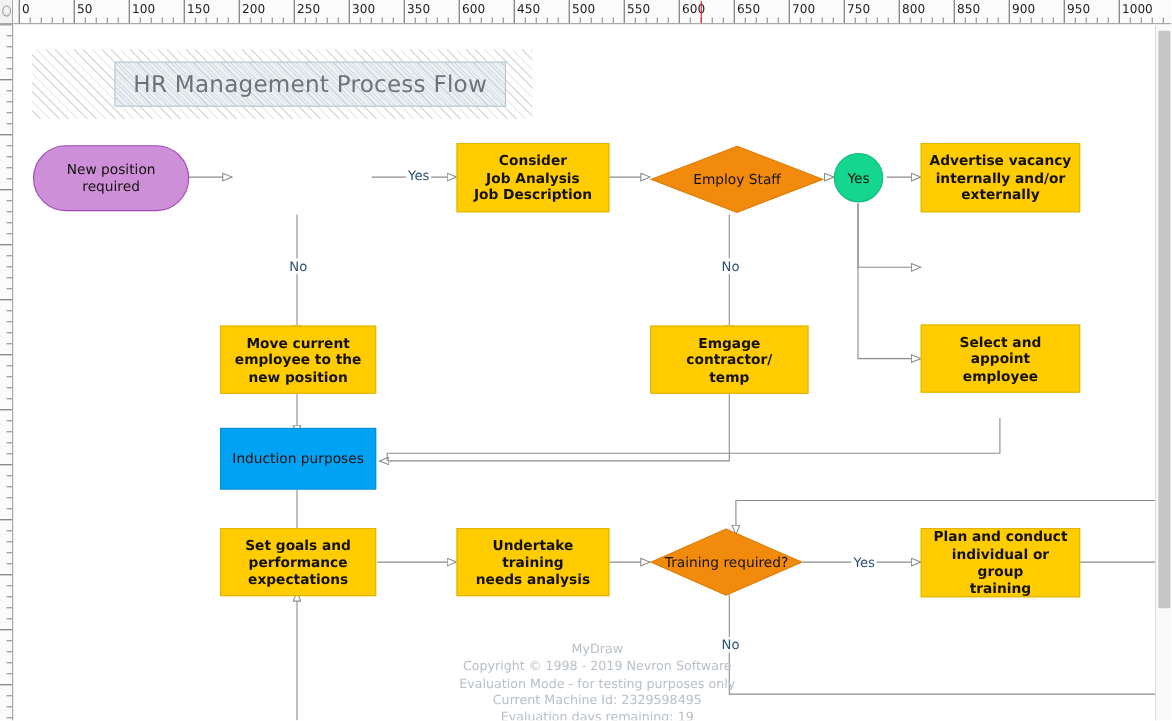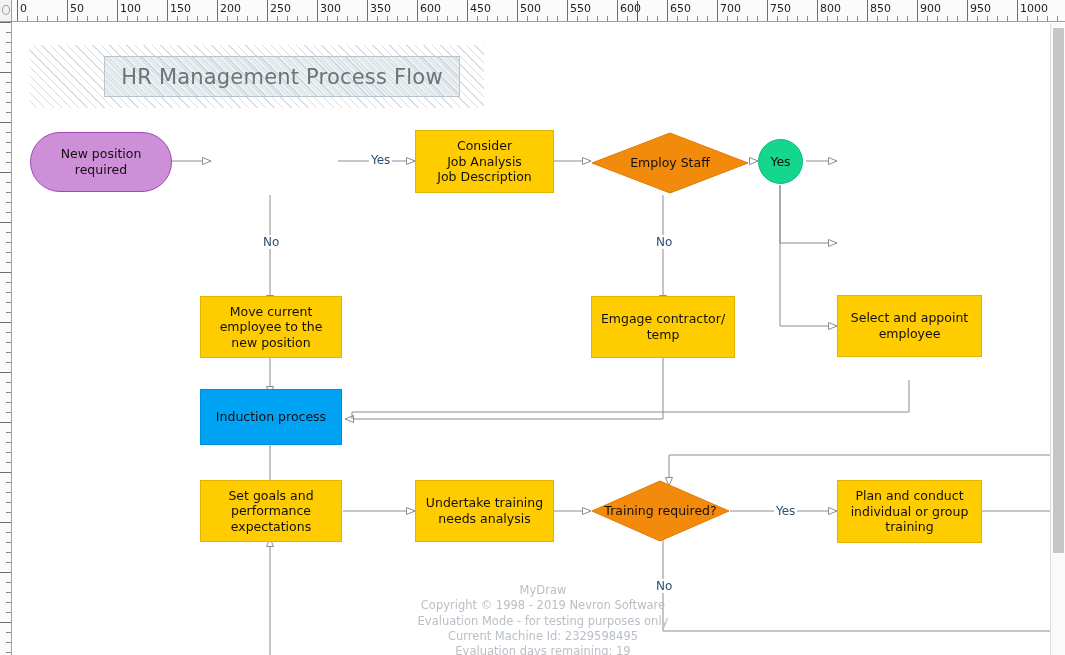--- a/index.html
+++ b/index.html
@@ -130,20 +130,21 @@
     font-size: 12.5px;
     line-height: 1.25;
     color: #14100d;
     font-family: "DejaVu Sans", "Liberation Sans", sans-serif;
   }
   .node .txt { padding: 0 6px; white-space: pre-line; z-index: 2; }
 
   .rect {
     background: #ffcc00;
     border: 1px solid #e0b400;
+    font-weight: bold;
   }
   .rect-blue {
     background: #00a2f3;
     border: 1px solid #0090da;
   }
   .pill {
     background: #cc8fd8;
     border: 1.4px solid #a347b8;
     border-radius: 999px;
   }
@@ -468,40 +469,45 @@
       <svg width="158" height="62">
         <polygon points="79,1 157,31 79,61 1,31" fill="#f28b0c" stroke="#e07a00" stroke-width="1"></polygon>
       </svg>
       <span class="txt">Employ Staff</span>
     </div>
 
     <div class="node circle" style="left:745px; top:116px; width:45px; height:45px;">
       <span class="txt">Yes</span>
     </div>
 
+    <div class="node rect" style="left:824px; top:107px; width:145px; height:63px;">
+      <span class="txt">Advertise vacancy
+internally and/or
+externally</span>
+    </div>
 
 
     <div class="node rect" style="left:824px; top:272px; width:145px; height:62px;">
       <span class="txt">Select and appoint
 employee</span>
     </div>
 
     <div class="node rect" style="left:187px; top:273px; width:142px; height:62px;">
       <span class="txt">Move current
 employee to the
 new position</span>
     </div>
 
     <div class="node rect" style="left:578px; top:273px; width:144px; height:62px;">
       <span class="txt">Emgage contractor/
 temp</span>
     </div>
 
     <div class="node rect-blue" style="left:187px; top:366px; width:142px; height:56px;">
-      <span class="txt">Induction process</span>
+      <span class="txt">Induction purposes</span>
     </div>
 
     <div class="node rect" style="left:187px; top:457px; width:142px; height:62px;">
       <span class="txt">Set goals and
 performance
 expectations</span>
     </div>
 
     <div class="node rect" style="left:402px; top:457px; width:139px; height:62px;">
       <span class="txt">Undertake training

